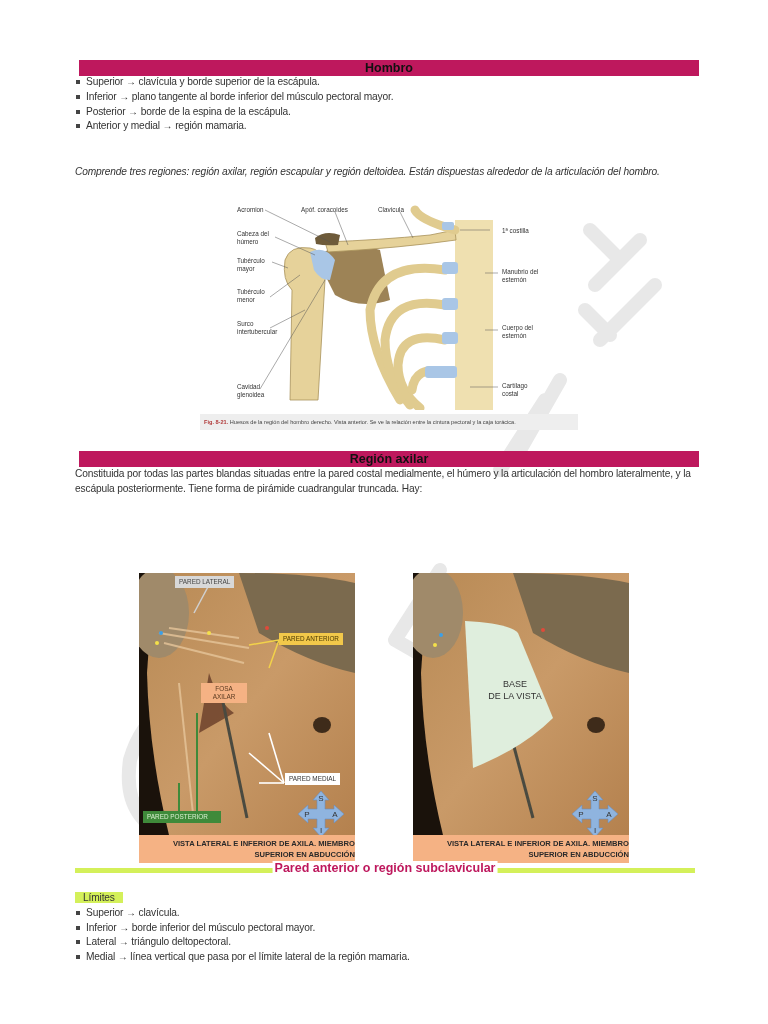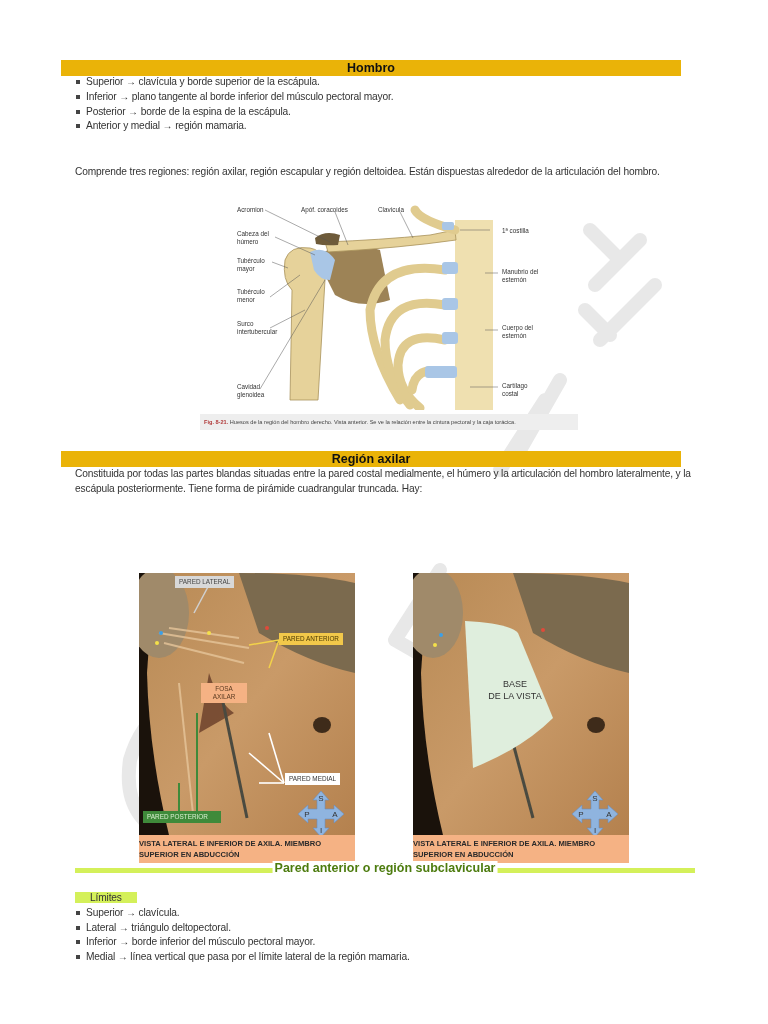--- a/index.html
+++ b/index.html
@@ -2,61 +2,61 @@
 <html><head>
 <meta charset="utf-8">
 <style>
   html, body { margin: 0; padding: 0; }
   body {
     width: 768px; height: 1024px; background: #ffffff; position: relative; overflow: hidden;
     font-family: "Liberation Sans", sans-serif; color: #222;
   }
   .watermark { position: absolute; left: 0; top: 0; width: 768px; height: 1024px; pointer-events: none; z-index: 0; }
   .section-bar {
-    position: absolute; left: 61px; width: 620px; height: 16px;
-    background: #eab308; text-align: center; font-weight: bold; font-size: 12.5px;
+    position: absolute; left: 79px; width: 620px; height: 16px;
+    background: #be185d; text-align: center; font-weight: bold; font-size: 12.5px;
     line-height: 16px; color: #111; z-index: 2; font-family: "Liberation Sans", sans-serif;
   }
   .section-bar-thin {
     position: absolute; left: 75px; width: 620px; height: 14px; z-index: 2;
   }
   .section-bar-thin .line { position: absolute; left: 0; right: 0; top: 5px; height: 5px; background: #d4f05a; }
   .section-bar-thin .label {
     position: absolute; left: 50%; transform: translateX(-50%); top: -2px;
-    background: #fff; padding: 0 2px; font-weight: bold; font-size: 12.5px; color: #4d7c0f; white-space: nowrap;
+    background: #fff; padding: 0 2px; font-weight: bold; font-size: 12.5px; color: #be185d; white-space: nowrap;
   }
   .text {
     position: absolute; left: 75px; width: 622px; font-size: 10.2px; line-height: 14.8px;
     color: #333; z-index: 2; letter-spacing: -0.15px;
   }
   .text p { margin: 0; }
   .text ul { margin: 0; padding: 0; list-style: none; }
   .text li { position: relative; padding-left: 11px; }
   .text li::before {
     content: ""; position: absolute; left: 1px; top: 5px; width: 4px; height: 4px; background: #444;
   }
   .arrow { font-size: 10px; }
-  .hl { background: #d4f05a; color: #333; padding: 0 15px; }
+  .hl { background: #d4f05a; color: #333; padding: 0 8px; }
 
   
   .fig1 { position: absolute; left: 230px; top: 200px; width: 360px; height: 210px; z-index: 2; }
   .fig1-label { position: absolute; font-size: 6.3px; color: #333; line-height: 7.5px; }
   .fig1-caption {
     position: absolute; left: 200px; top: 414px; width: 378px; height: 16px; background: #eeeeee;
     font-size: 5.6px; line-height: 16px; color: #444; padding-left: 4px; box-sizing: border-box; z-index: 2;
     white-space: nowrap;
   }
   .fig1-caption b { color: #b03a3a; }
 
   
   .photo { position: absolute; top: 573px; width: 216px; height: 290px; z-index: 2; overflow: hidden; }
   .photo-bg { position: absolute; left: 0; top: 0; width: 216px; height: 262px; }
   .photo-caption {
     position: absolute; left: 0; top: 262px; width: 216px; height: 28px; background: #f5b284;
-    text-align: left; font-weight: bold; font-size: 7.6px; line-height: 11px; color: #2a2a2a; padding-top: 3px; box-sizing: border-box;
+    text-align: right; font-weight: bold; font-size: 7.6px; line-height: 11px; color: #2a2a2a; padding-top: 3px; box-sizing: border-box;
   }
   .tag {
     position: absolute; font-size: 6.4px; padding: 2px 4px; white-space: nowrap; line-height: 8px;
   }
   .tag-lateral { background: #d8d8d8; color: #444; }
   .tag-anterior { background: #f2c84a; color: #4a3800; }
   .tag-fosa { background: #f5b284; color: #5a3a20; text-align: center; }
   .tag-medial { background: #ffffff; color: #333; }
   .tag-posterior { background: #3f8a3a; color: #d9f0d0; }
 </style>
@@ -77,21 +77,21 @@
 
 <div class="text" style="top:75px;">
   <ul>
     <li><span>Superior</span> <span class="arrow">→</span> <span>clavícula y borde superior de la escápula.</span></li>
     <li><span>Inferior</span> <span class="arrow">→</span> <span>plano tangente al borde inferior del músculo pectoral mayor.</span></li>
     <li><span>Posterior</span> <span class="arrow">→</span> <span>borde de la espina de la escápula.</span></li>
     <li><span>Anterior y medial</span> <span class="arrow">→</span> <span>región mamaria.</span></li>
   </ul>
 </div>
 
-<div class="text" style="top:165px;">Comprende tres regiones: región axilar, región escapular y región deltoidea. Están dispuestas alrededor de la articulación del hombro.</div>
+<div class="text" style="top:165px;font-style:italic;">Comprende tres regiones: región axilar, región escapular y región deltoidea. Están dispuestas alrededor de la articulación del hombro.</div>
 
 <div class="fig1">
   <svg width="360" height="210" viewBox="0 0 360 210">
 
     <rect x="225" y="20" width="38" height="190" fill="#efe0b0"></rect>
 
     <path d="M55 60 Q60 45 80 48 Q100 52 95 80 L88 200 L60 200 L62 90 Q52 80 55 60 Z" fill="#e6d29a" stroke="#a8925a" stroke-width="0.8"></path>
 
     <path d="M85 55 Q120 40 150 50 L160 100 Q130 110 105 95 Z" fill="#9d8356"></path>
     <path d="M80 52 Q95 45 105 60 L100 80 Q90 80 84 70 Z" fill="#a9c6e6"></path>
@@ -255,17 +255,17 @@
 
 <div class="section-bar-thin" style="top:863px;">
   <div class="line"></div>
   <div class="label">Pared anterior o región subclavicular</div>
 </div>
 
 <div class="text" style="top:891px;">
   <p><span class="hl">Límites</span></p>
   <ul>
     <li><span>Superior</span> <span class="arrow">→</span> <span>clavícula.</span></li>
+    <li><span>Inferior</span> <span class="arrow">→</span> <span>borde inferior del músculo pectoral mayor.</span></li>
     <li><span>Lateral</span> <span class="arrow">→</span> <span>triángulo deltopectoral.</span></li>
-    <li><span>Inferior</span> <span class="arrow">→</span> <span>borde inferior del músculo pectoral mayor.</span></li>
     <li><span>Medial</span> <span class="arrow">→</span> <span>línea vertical que pasa por el límite lateral de la región mamaria.</span></li>
   </ul>
 </div>
 
 </body></html>

